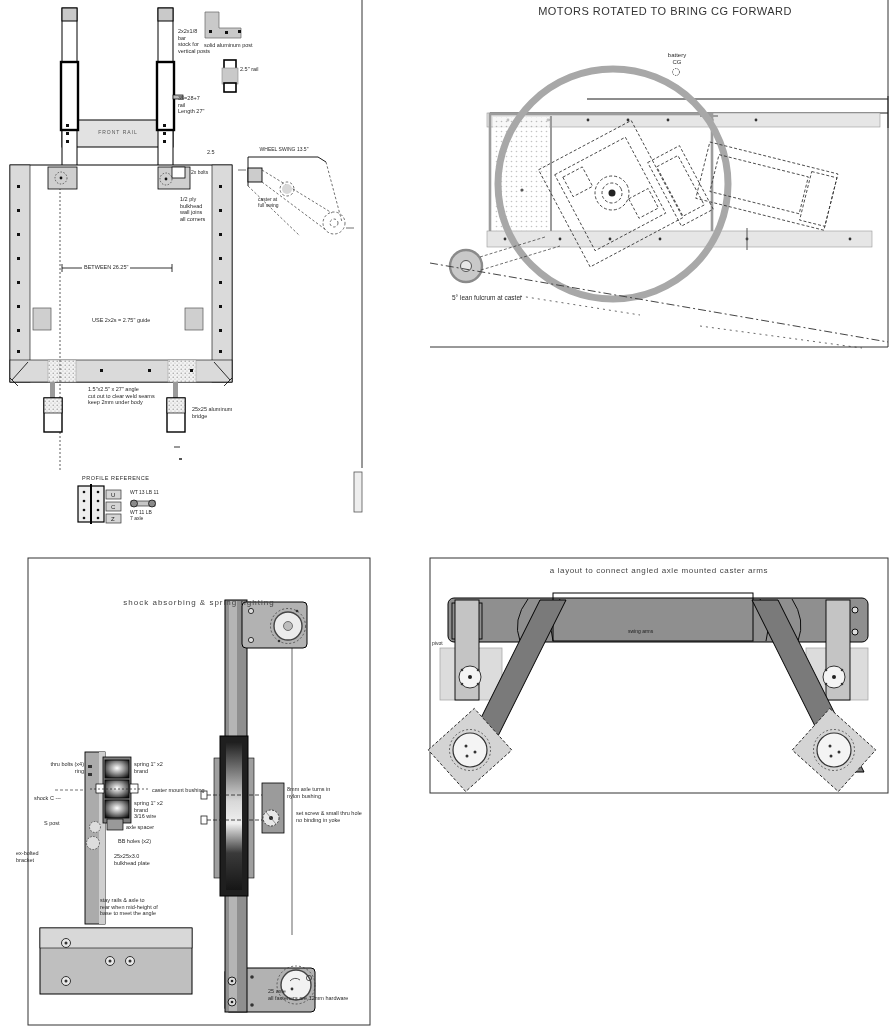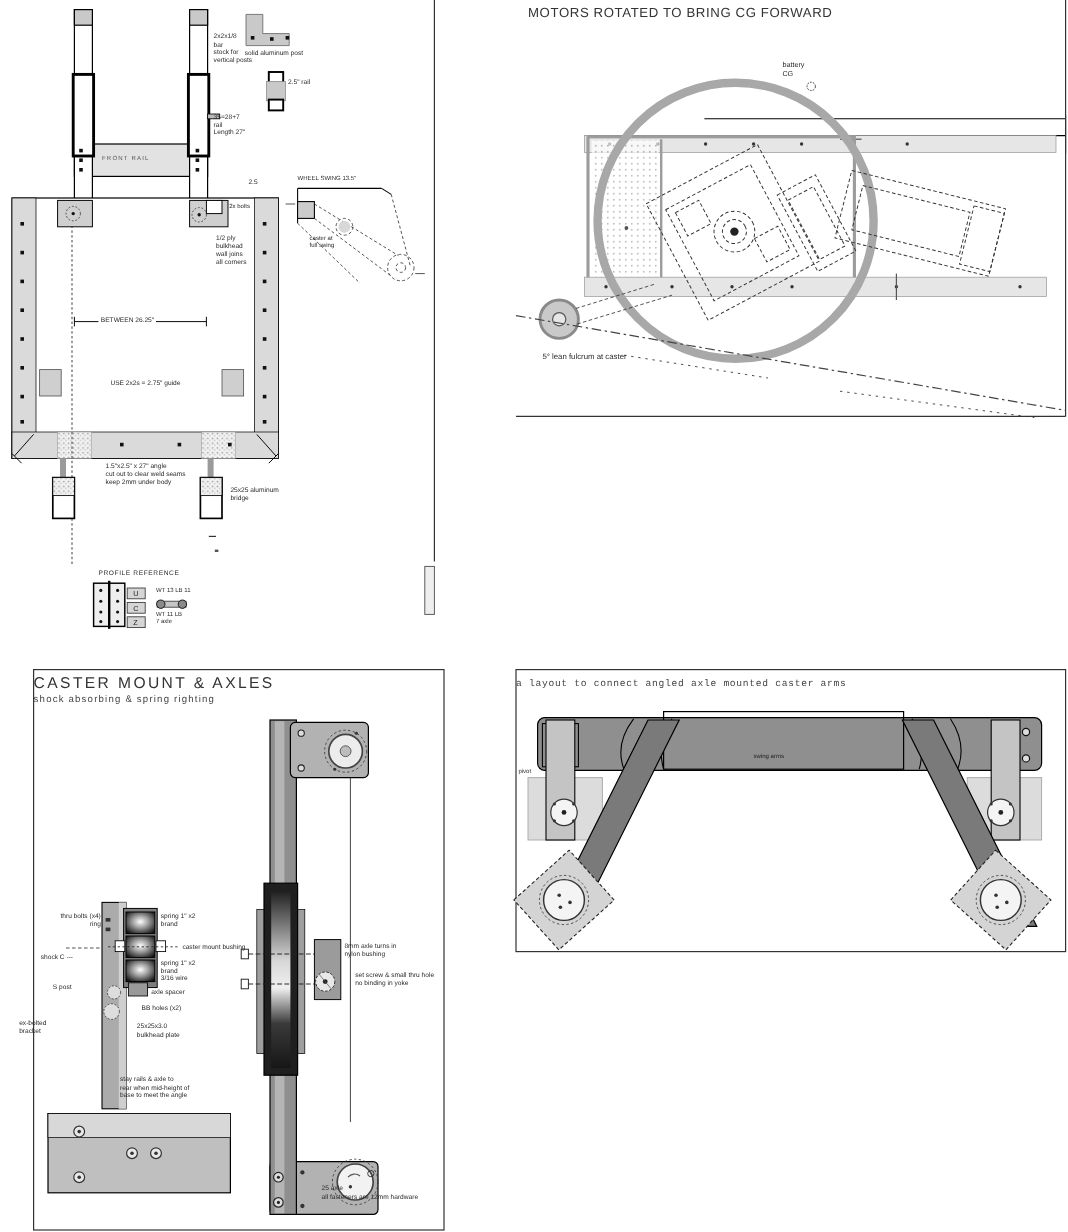--- a/index.html
+++ b/index.html
@@ -3,28 +3,28 @@
 <meta charset="utf-8">
 <style>
   html,body{margin:0;padding:0;background:#fff;}
   .page{position:relative;width:890px;height:1027px;background:#fff;overflow:hidden;
         font-family:"Liberation Sans",sans-serif;color:#222;}
   .abs{position:absolute;}
   .t{font-size:6px;line-height:1.2;white-space:pre-line;color:#2a2a2a;}
   .t5{font-size:5px;}
   .t55{font-size:5.5px;}
   .t65{font-size:6.5px;}
-  .ctr{text-align:left;}
+  .ctr{text-align:center;}
   .rt{text-align:right;}
   .dim{background:#fff;padding:0 2px;}
   .title-lg{font-size:13px;letter-spacing:2px;color:#333;}
-  .title-sub{font-size:8px;letter-spacing:1px;color:#444;}
+  .title-sub{font-size:8px;letter-spacing:1px;color:#444;margin-top:20px;}
   .tr-title1{font-size:11px;letter-spacing:.5px;color:#333;}
   .tr-title2{font-size:10px;color:#333;}
-  .br-title{font-size:8px;letter-spacing:.6px;color:#444;font-family:Liberation Mono, monospace;}
+  .br-title{font-size:8px;letter-spacing:.6px;color:#444;}
   svg text{font-family:"Liberation Sans",sans-serif;fill:#222;}
 </style>
 </head>
 <body>
 
 <div class="page">
 
 <svg class="abs" style="left:0;top:0" width="890" height="1027" viewBox="0 0 890 1027">
   <defs>
     <pattern id="speck" width="4" height="4" patternUnits="userSpaceOnUse">
@@ -447,21 +447,20 @@
 <div class="abs t t55" style="left:82px;top:475px;letter-spacing:.5px">PROFILE REFERENCE</div>
 <div class="abs t t5" style="left:130px;top:489px">WT 13 LB 11</div>
 <div class="abs t t5" style="left:130px;top:509px">WT 11 LB
 7 axle</div>
 
 <div class="abs tr-title1 ctr" style="left:440px;top:5px;width:450px">MOTORS ROTATED TO BRING CG FORWARD</div>
 <div class="abs t ctr" style="left:652px;top:52px;width:50px">battery
 CG</div>
 <div class="abs t t65" style="left:452px;top:294px">5° lean fulcrum at caster</div>
 
-<div class="abs title-lg ctr" style="left:28px;top:561px;width:342px">CASTER MOUNT &amp; AXLES</div>
 <div class="abs title-sub ctr" style="left:28px;top:578px;width:342px">shock absorbing &amp; spring righting</div>
 <div class="abs t t55 rt" style="left:42px;top:761px;width:42px">thru bolts (x4)
 ring</div>
 <div class="abs t t55" style="left:34px;top:795px">shock C ---</div>
 <div class="abs t t55" style="left:44px;top:820px">S post</div>
 <div class="abs t t55" style="left:16px;top:850px;width:46px">ex-bolted
 bracket</div>
 <div class="abs t t55" style="left:134px;top:761px;width:50px">spring 1" x2
 brand</div>
 <div class="abs t t55" style="left:152px;top:787px;width:80px">caster mount bushing</div>

